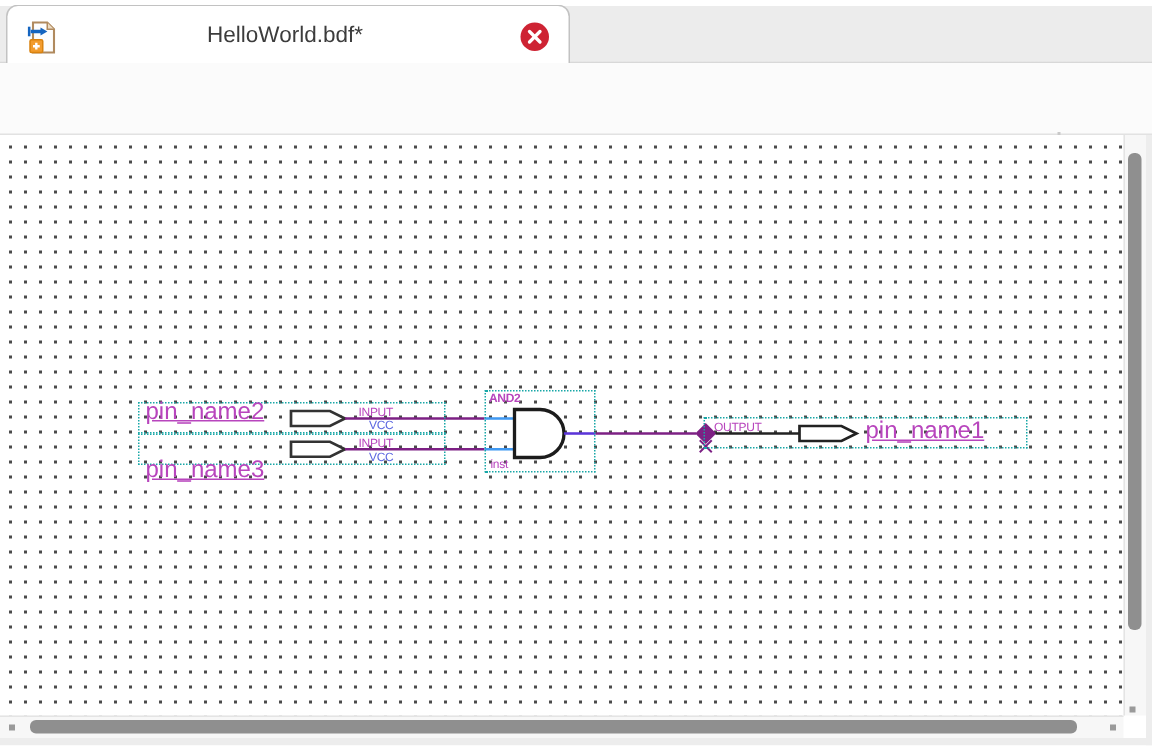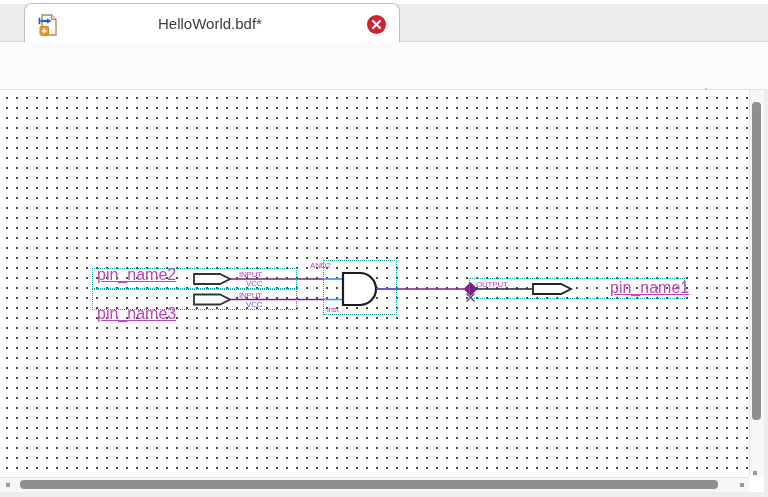--- a/index.html
+++ b/index.html
@@ -3,21 +3,21 @@
 <meta charset="utf-8">
 <style>
   * { margin:0; padding:0; box-sizing:border-box; }
   html,body { width:768px; height:497px; font-family:"Liberation Sans", sans-serif; }
   #app { position:relative; width:768px; height:497px; background:#fff; overflow:hidden; }
 
   
   .tabbar { position:absolute; left:0; top:0; width:768px; height:42px;
             background:linear-gradient(to bottom,#ffffff 0,#ffffff 4px,#ececec 4px,#ececec 100%);
             border-bottom:1px solid #d8d8d8; }
-  .tab { position:absolute; left:24px; top:3px; width:376px; height:40px;
+  .tab { position:absolute; left:4px; top:3px; width:376px; height:40px;
          background:#fff; border:1px solid #c2c2c2; border-bottom:none;
          border-radius:8px 8px 0 0; display:flex; align-items:center; }
   .tab-icon { position:absolute; left:13px; top:9px; width:20px; height:24px; }
   .tab-title { flex:1; text-align:center; font-size:15px; color:#3c3c3c; padding:0 40px 0 36px; }
   .tab-close { position:absolute; right:13px; top:11px; width:19px; height:19px; border-radius:50%;
                background:var(--close-red); display:flex; align-items:center; justify-content:center; cursor:pointer; }
 
   
   .toolbar { position:absolute; left:0; top:42px; width:768px; height:48px;
              background:#fbfbfb; border-bottom:1px solid #e2e2e2; }
@@ -278,24 +278,24 @@
     <div class="selbox" style="left:92px;top:199px;width:205px;height:21px;"></div>
     <div class="selbox" style="left:323px;top:170px;width:74px;height:55px;"></div>
     <div class="selbox" style="left:469px;top:188px;width:216px;height:21px;"></div>
 
     <div class="slabel pinname" style="left:97px;top:176px;">pin_name2</div>
     <div class="slabel pinname" style="left:97px;top:215px;">pin_name3</div>
     <div class="slabel smalllab mag" style="left:239px;top:180px;">INPUT</div>
     <div class="slabel smalllab vcc" style="left:246px;top:189px;">VCC</div>
     <div class="slabel smalllab mag" style="left:239px;top:200.5px;">INPUT</div>
     <div class="slabel smalllab vcc" style="left:246px;top:209.5px;">VCC</div>
-    <div class="slabel smalllab mag" style="left:310px;top:170.5px;">AND2</div>
+    <div class="slabel smalllab mag" style="left:326px;top:170.5px;font-weight:bold;">AND2</div>
     <div class="slabel smalllab mag" style="left:327px;top:215px;text-align:center;">inst</div>
     <div class="slabel smalllab mag" style="left:476px;top:190px;">OUTPUT</div>
-    <div class="slabel pinname" style="left:610px;top:189px;">pin_name1</div>
+    <div class="slabel pinname" style="left:577px;top:189px;">pin_name1</div>
   </div>
 
   <div class="vtrack"></div>
   <div class="vthumb"></div>
   <div class="htrack"></div>
   <div class="hthumb"></div>
   <div class="edge-right"></div>
   <div class="edge-bottom"></div>
   <div class="scroll-mark" style="left:6px;top:483px;"></div>
   <div class="scroll-mark" style="left:740px;top:483px;"></div>

